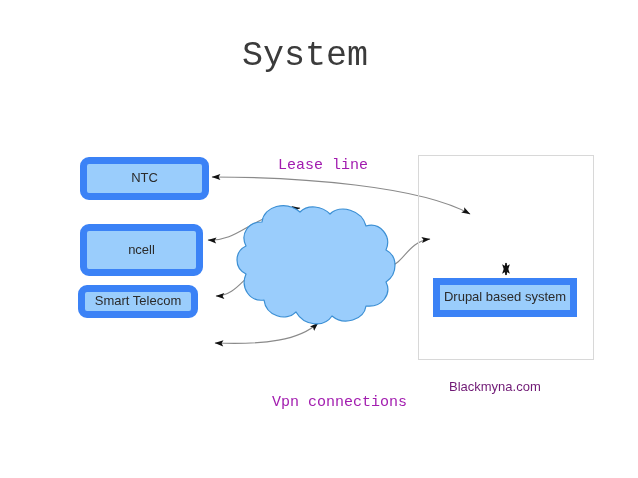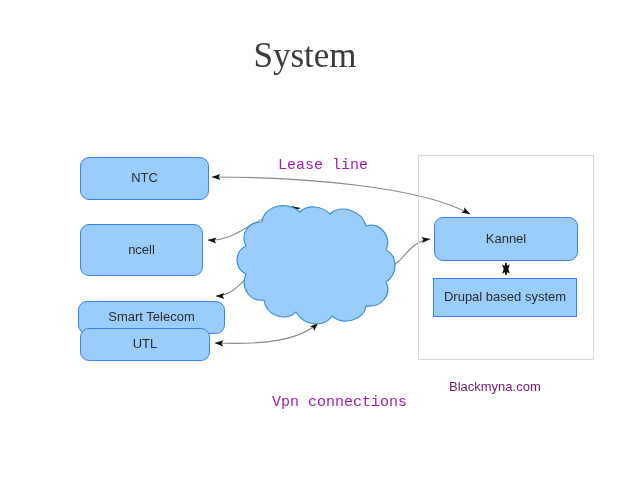--- a/index.html
+++ b/index.html
@@ -36,44 +36,44 @@
   .page-title {
     position: absolute;
     left: 0;
     top: 36px;
     width: 610px;
     text-align: center;
     font-size: 35px;
     font-weight: 400;
     color: #3b3b3b;
     letter-spacing: 0px;
-    font-family: Liberation Serif, serif;
+    font-family: Liberation Mono, monospace;
   }
 
   
   .node {
     position: absolute;
     box-sizing: border-box;
     background: #9ACDFC;
-    border: 1px solid #3b82f6;
+    border: 7px solid #3b82f6;
     color: #2b2b2b;
     font-size: 13px;
     display: flex;
     align-items: center;
     justify-content: center;
     text-align: center;
     font-family: "Liberation Sans", sans-serif;
     line-height: 1.1;
   }
   .node.rounded { border-radius: 9px; }
   .node.square  { border-radius: 0px; }
 
   #node-ntc           { left: 80px;  top: 157px; width: 129px; height: 43px; }
   #node-ncell         { left: 80px;  top: 224px; width: 123px; height: 52px; }
-  #node-smart-telecom { left: 78px;  top: 285px; width: 147px; height: 33px; margin-top: 16px; }
+  #node-smart-telecom { left: 78px;  top: 285px; width: 120px; height: 33px; }
   #node-utl           { left: 80px;  top: 328px; width: 130px; height: 33px; }
 
   #node-kannel        { left: 434px; top: 217px; width: 144px; height: 44px; font-size: 13px; }
   #node-drupal        { left: 433px; top: 278px; width: 144px; height: 39px; font-size: 13px; }
 
   
   #system-container {
     position: absolute;
     left: 418px;
     top: 155px;
@@ -159,29 +159,23 @@
   </div>
 
   <div class="node rounded" id="node-ncell">
     <span>ncell</span>
   </div>
 
   <div class="node rounded" id="node-smart-telecom">
     <span>Smart Telecom</span>
   </div>
 
-  <div class="node rounded" id="node-utl">
-    <span>UTL</span>
-  </div>
 
   <div id="system-container"></div>
 
-  <div class="node rounded" id="node-kannel">
-    <span>Kannel</span>
-  </div>
 
   <div class="node square" id="node-drupal">
     <span>Drupal based system</span>
   </div>
 
   <div class="edge-label" id="label-lease-line">Lease line</div>
 
   <div class="edge-label" id="label-vpn-connections">Vpn connections</div>
 
   <div id="credit">Blackmyna.com</div>

